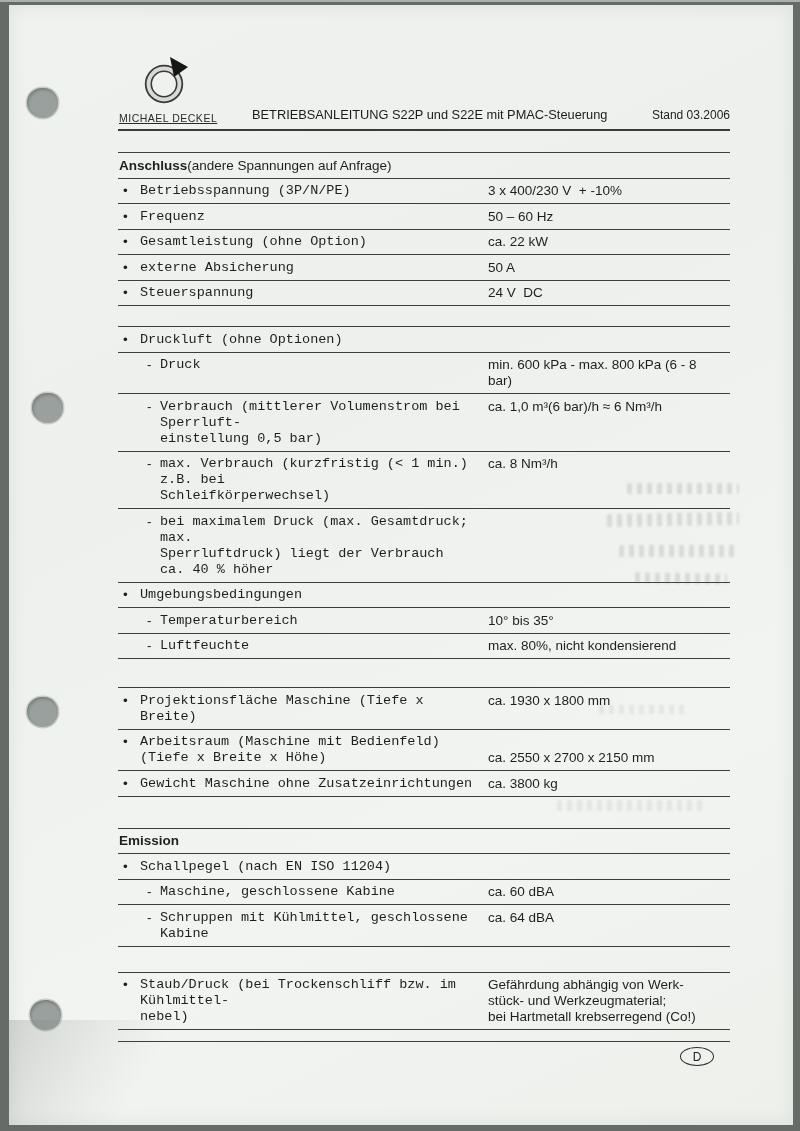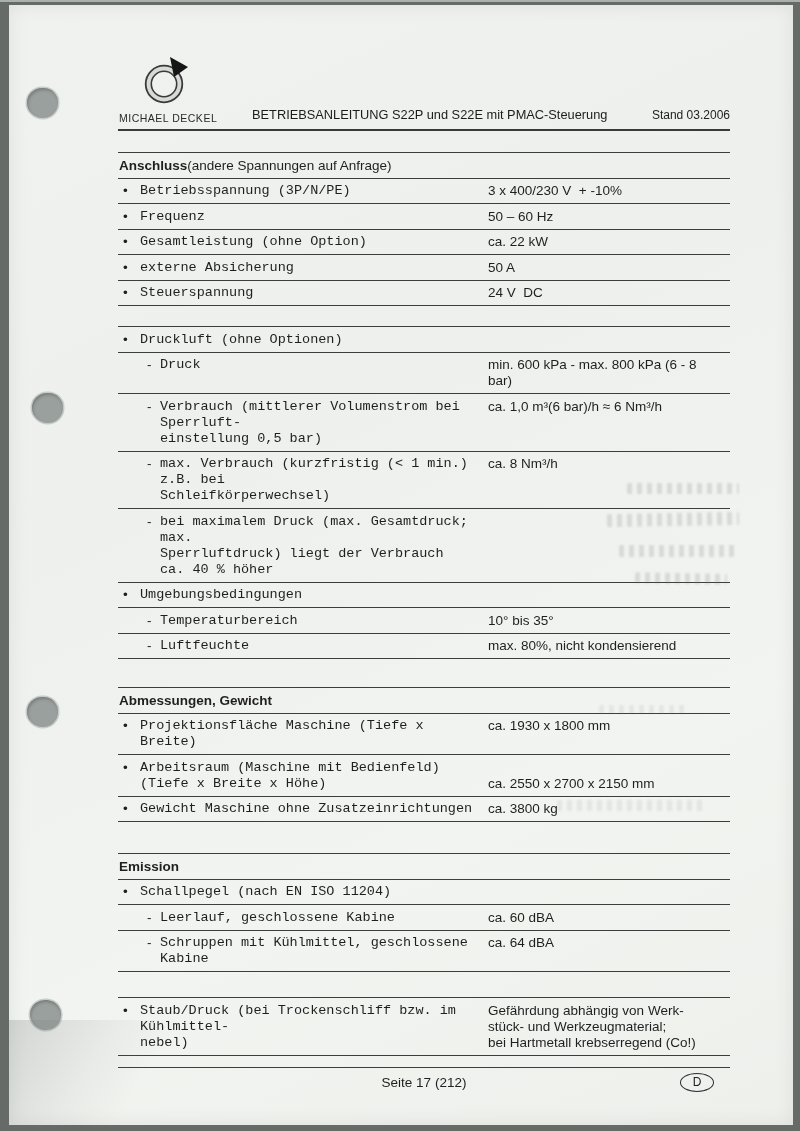--- a/index.html
+++ b/index.html
@@ -23,21 +23,21 @@
   .hole.h1{left:18px;top:83px;}
   .hole.h2{left:23px;top:388px;}
   .hole.h3{left:18px;top:692px;}
   .hole.h4{left:21px;top:995px;transform:rotate(8deg);}
 
   .content{position:relative;margin-left:109px;width:612px;}
 
   
   .doc-header{position:relative;height:124px;border-bottom:2.5px solid #3a3a3a;}
   .logo{position:absolute;left:26px;top:50px;}
-  .brand{position:absolute;left:1px;top:107px;font-size:10.5px;letter-spacing:.5px;color:#2a2a2a;white-space:nowrap;}
+  .brand{position:absolute;left:1px;top:107px;font-size:10.5px;letter-spacing:.5px;color:#2a2a2a;white-space:nowrap;text-decoration:underline;}
   .doc-title{position:absolute;left:134px;top:102px;font-size:12.8px;color:#1c1c1c;white-space:nowrap;}
   .stand{position:absolute;right:0;top:103px;font-size:12px;color:#222;white-space:nowrap;}
 
   
   .block{border-top:1.5px solid #3d3d3d;}
   .hrow,.row{display:flex;align-items:flex-start;border-bottom:1.5px solid #3d3d3d;
     padding:4.5px 0 4px;font-size:13.5px;line-height:16px;position:relative;}
   .hrow{padding-left:1px;}
   .hbold{font-weight:700;}
   .marker{flex:none;}
@@ -175,24 +175,20 @@
             <span class="label">Temperaturbereich</span>
             <span class="value">10° bis 35°</span>
           </div>
           <div class="row sub">
             <span class="marker">-</span>
             <span class="label">Luftfeuchte</span>
             <span class="value">max. 80%, nicht kondensierend</span>
           </div>
         </section>
         <section class="block" style="margin-top: 28px;">
-          <div class="hrow">
-            <span class="hbold">Abmessungen, Gewicht</span>
-            <span class="hrest"></span>
-          </div>
           <div class="row">
             <span class="marker">•</span>
             <span class="label">Projektionsfläche Maschine (Tiefe x Breite)</span>
             <span class="value">ca. 1930 x 1800 mm</span>
           </div>
           <div class="row">
             <span class="marker">•</span>
             <span class="label">Arbeitsraum (Maschine mit Bedienfeld)
 (Tiefe x Breite x Höhe)</span>
             <span class="value v-bottom">ca. 2550 x 2700 x 2150 mm</span>
@@ -208,21 +204,21 @@
             <span class="hbold">Emission</span>
             <span class="hrest"></span>
           </div>
           <div class="row">
             <span class="marker">•</span>
             <span class="label">Schallpegel (nach EN ISO 11204)</span>
             <span class="value"></span>
           </div>
           <div class="row sub">
             <span class="marker">-</span>
-            <span class="label">Leerlauf, geschlossene Kabine</span>
+            <span class="label">Maschine, geschlossene Kabine</span>
             <span class="value">ca. 60 dBA</span>
           </div>
           <div class="row sub">
             <span class="marker">-</span>
             <span class="label">Schruppen mit Kühlmittel, geschlossene Kabine</span>
             <span class="value">ca. 64 dBA</span>
           </div>
         </section>
         <section class="block" style="margin-top: 25px;">
           <div class="row">
@@ -231,21 +227,20 @@
 nebel)</span>
             <span class="value">Gefährdung abhängig von Werk-
 stück- und Werkzeugmaterial;
 bei Hartmetall krebserregend (Co!)</span>
           </div>
         </section>
       </div>
 
     <div class="footer-rule"></div>
     <div class="doc-footer">
-      <span class="page-label">Seite 17 (212)</span>
       <span class="lang-badge">D</span>
     </div>
 
   </div>
 
   <div class="ghost g1"></div>
   <div class="ghost g2"></div>
   <div class="ghost g3"></div>
   <div class="ghost g4"></div>
   <div class="ghost g5"></div>

